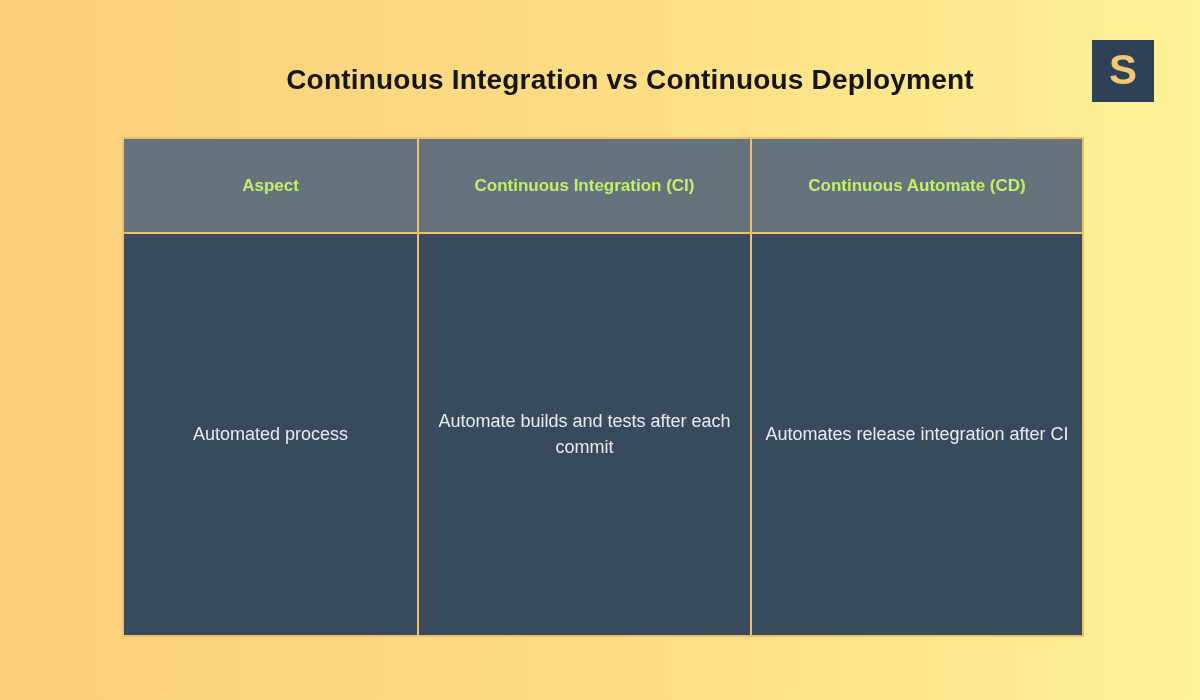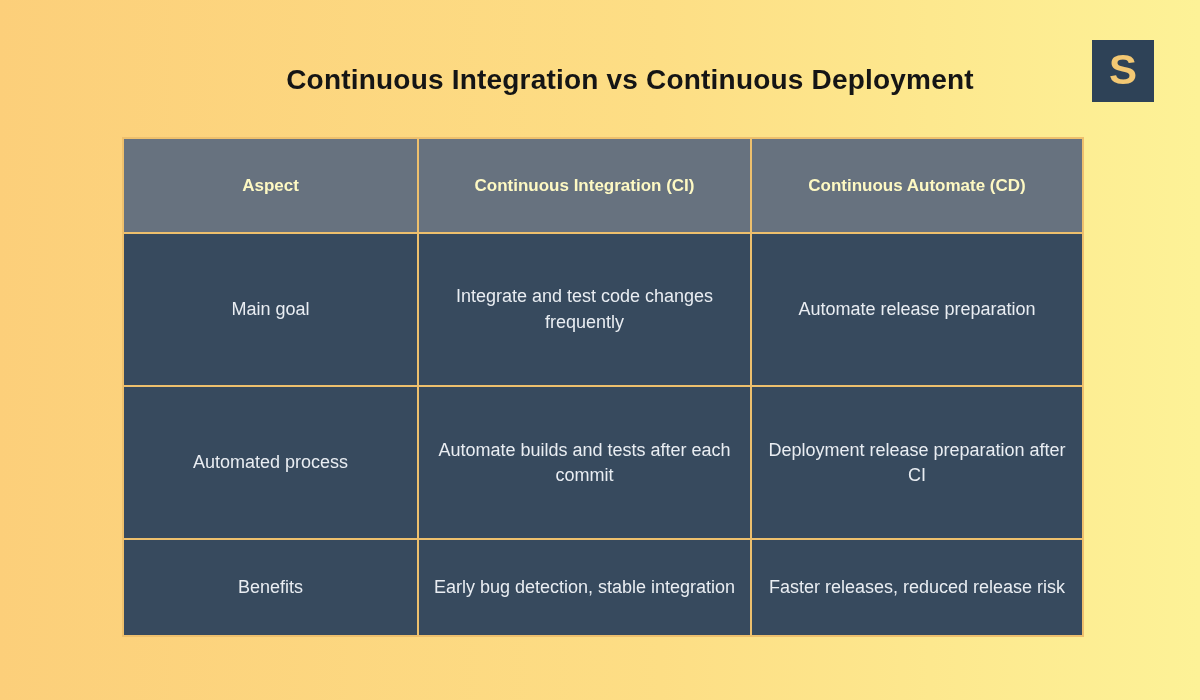--- a/index.html
+++ b/index.html
@@ -49,21 +49,21 @@
     table-layout: fixed;
   }
   table.compare th, table.compare td {
     border: 2px solid #eec06d;
     text-align: center;
     vertical-align: middle;
     overflow: hidden;
   }
   table.compare th {
     background: #67727f;
-    color: #fef9c3;
+    color: #bef264;
     font-size: 17px;
     font-weight: bold;
     height: 93px;
     padding: 0 10px;
   }
   table.compare td {
     background: #374a5e;
     color: #e9edf2;
     font-size: 18px;
     font-weight: normal;
@@ -91,31 +91,21 @@
       </colgroup>
       <thead>
         <tr>
           <th>Aspect</th>
           <th>Continuous Integration (CI)</th>
           <th>Continuous Automate (CD)</th>
         </tr>
       </thead>
       <tbody>
         <tr>
-          <td>Main goal</td>
-          <td>Integrate and test code changes frequently</td>
-          <td>Automate release preparation</td>
-        </tr>
-        <tr>
           <td>Automated process</td>
           <td>Automate builds and tests after each commit</td>
-          <td>Deployment release preparation after CI</td>
-        </tr>
-        <tr>
-          <td>Benefits</td>
-          <td>Early bug detection, stable integration</td>
-          <td>Faster releases, reduced release risk</td>
+          <td>Automates release integration after CI</td>
         </tr>
       </tbody>
     </table>
   </div>
 
 </div>
 
 </body></html>

